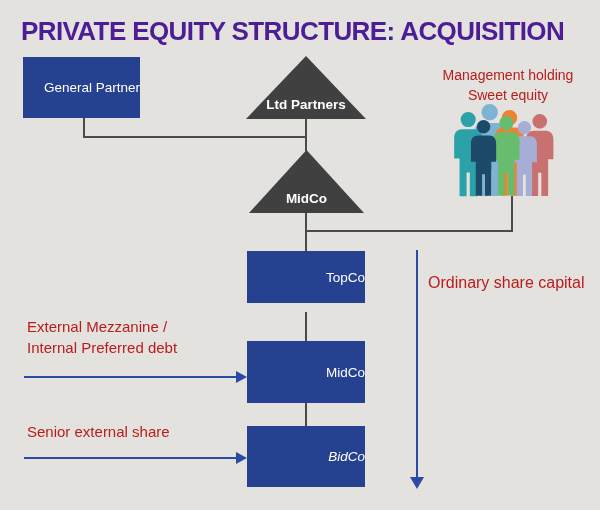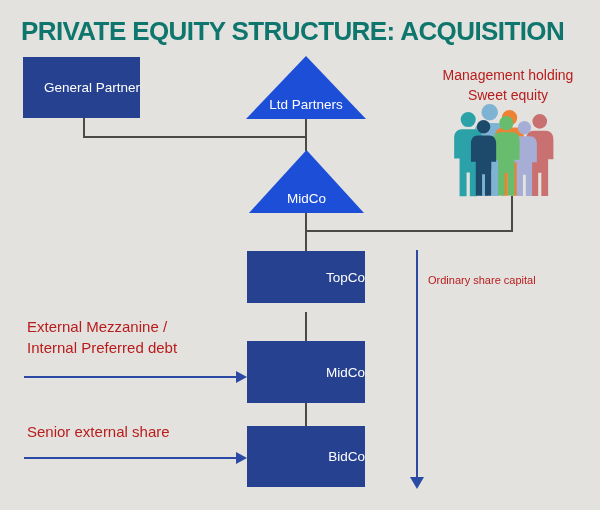--- a/index.html
+++ b/index.html
@@ -11,36 +11,37 @@
     background: #e3e2de;
     overflow: hidden;
     font-family: "Liberation Sans", sans-serif;
   }
   .title {
     position: absolute;
     left: 21px; top: 16px;
     font-size: 26px;
     font-weight: 800;
     letter-spacing: -0.6px;
-    color: #0f766e;
+    color: #4c1d95;
     white-space: nowrap;
   }
   .node-box {
     position: absolute;
     background: #25418f;
     color: #ffffff;
     display: flex;
     align-items: center;
     justify-content: flex-end;
     font-size: 13.5px;
   }
   .tri {
     position: absolute;
-    background: #1d4ed8;
+    background: #404040;
     clip-path: polygon(50% 0, 100% 100%, 0 100%);
+    font-weight: bold;
   }
   .tri .tri-label {
     position: absolute;
     left: 0; right: 0;
     bottom: 7px;
     text-align: center;
     color: #ffffff;
     font-size: 13.5px;
   }
   .conn { position: absolute; background: #4a4a48; }
@@ -63,21 +64,21 @@
     position: absolute;
     color: #b91c1c;
   }
   .mgmt-label {
     left: 418px; top: 65px;
     width: 180px;
     text-align: center;
     font-size: 14px;
     line-height: 20px;
   }
-  .osc-label { left: 428px; top: 274px; font-size: 11px; }
+  .osc-label { left: 428px; top: 274px; font-size: 16px; }
   .mezz-label { left: 27px; top: 316px; font-size: 15px; line-height: 21px; }
   .senior-label { left: 27px; top: 423px; font-size: 15px; }
   .people-svg { position: absolute; left: 450px; top: 98px; }
 </style>
 </head>
 <body>
 
 <div id="canvas">
 
   <div class="title">PRIVATE EQUITY STRUCTURE: ACQUISITION</div>
@@ -113,21 +114,21 @@
   </div>
 
   <div class="node-box" style="left:247px; top:251px; width:118px; height:52px;">
     <span>TopCo</span>
   </div>
 
   <div class="node-box" style="left:247px; top:341px; width:118px; height:62px;">
     <span>MidCo</span>
   </div>
 
-  <div class="node-box" style="left:247px; top:426px; width:118px; height:61px;">
+  <div class="node-box" style="left:247px; top:426px; width:118px; height:61px;font-style:italic;">
     <span>BidCo</span>
   </div>
 
   <div class="gray-label mgmt-label">
     <div>Management holding</div>
     <div>Sweet equity</div>
   </div>
 
   <div class="gray-label osc-label">Ordinary share capital</div>
 

